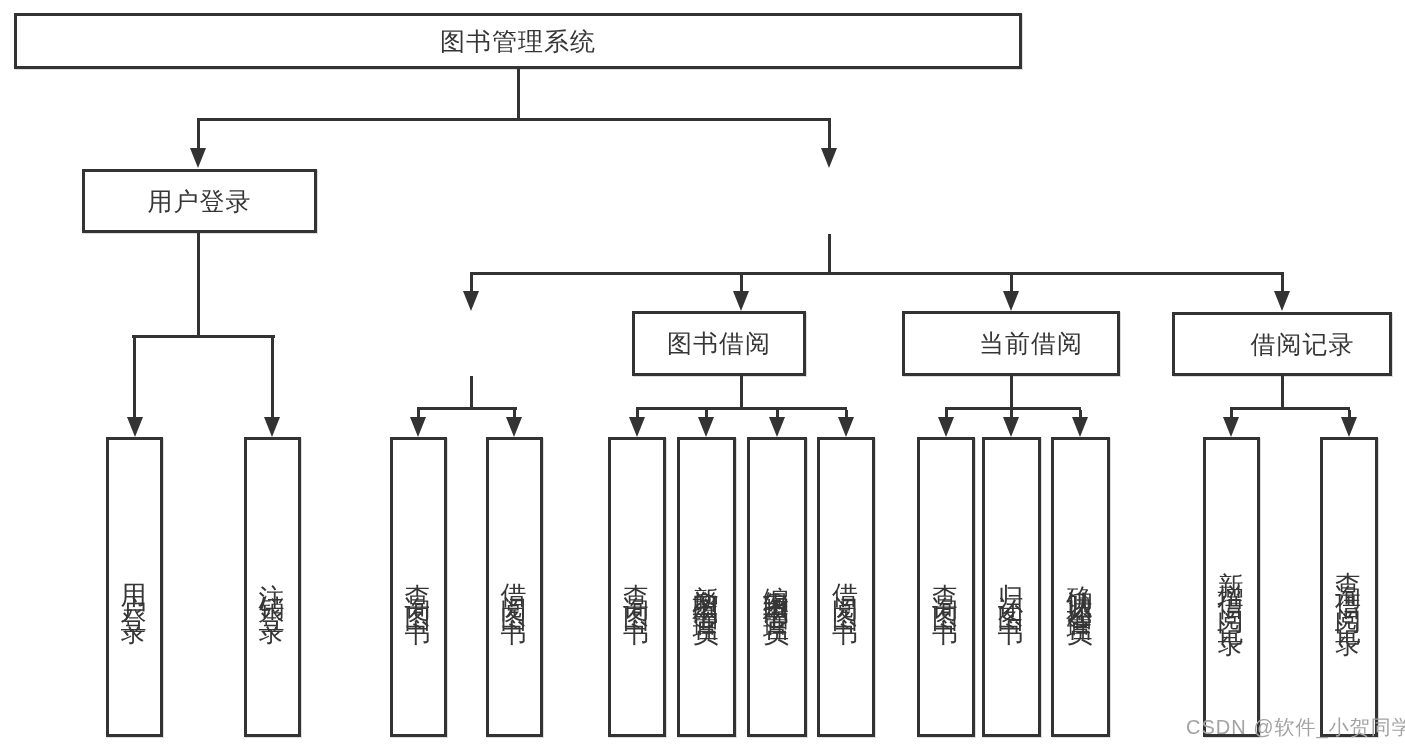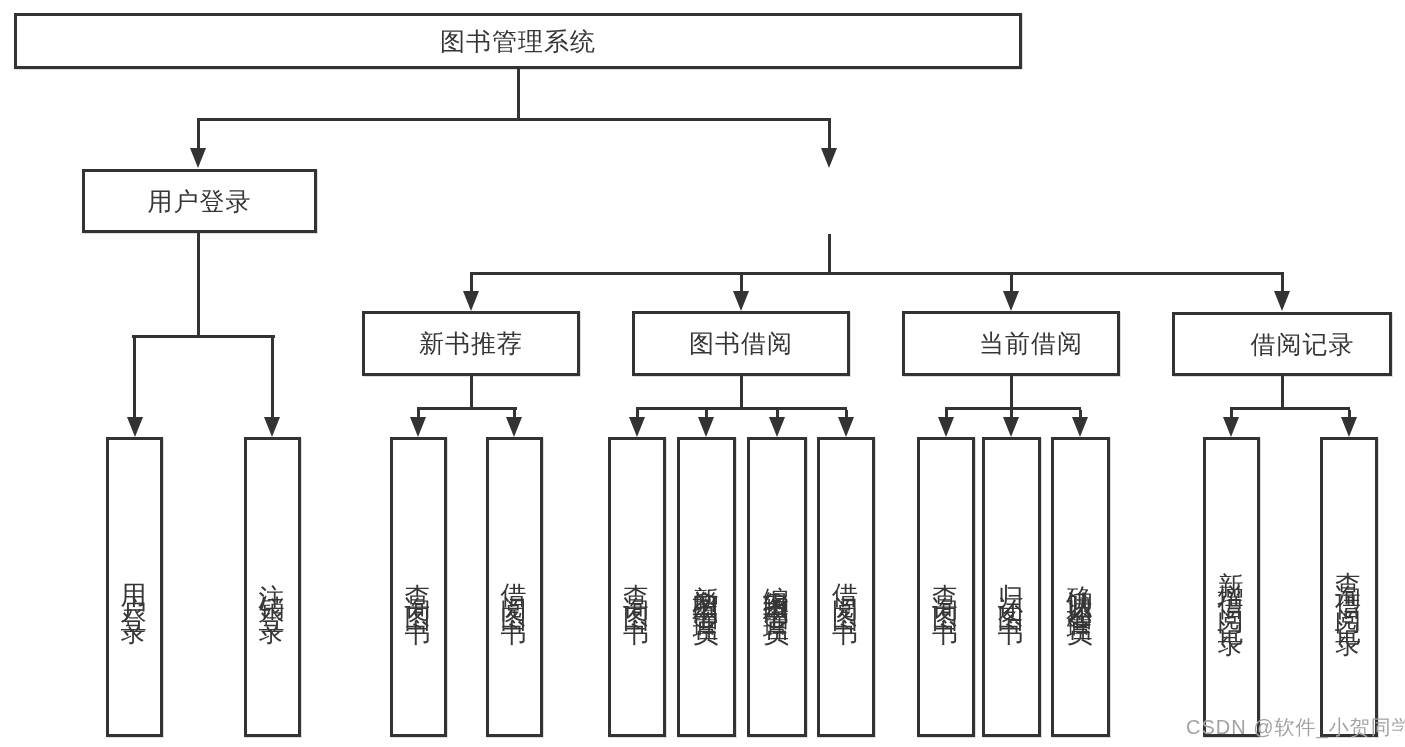--- a/index.html
+++ b/index.html
@@ -1,18 +1,18 @@
 <!DOCTYPE html>
 <html><head>
 <meta charset="utf-8">
 <style>
   html,body { margin:0; padding:0; background:#ffffff; }
   #canvas {
     position:relative; width:1405px; height:747px; overflow:hidden;
-    background:#ffffff; font-family:"Liberation Sans", sans-serif;border-radius:30px;
+    background:#ffffff; font-family:"Liberation Sans", sans-serif;
   }
   .box {
     position:absolute; box-sizing:border-box;
     border:3px solid #333333; background:#ffffff;
     display:flex; align-items:center; justify-content:center;
     font-size:25px; color:#363636; letter-spacing:1px;
     box-shadow:1px 1px 0 rgba(120,120,120,0.25);
   }
   .v-box {
     writing-mode:vertical-rl; text-orientation:mixed;
@@ -54,24 +54,21 @@
   <div class="ln" style="left:470px; top:272px; width:814px; height:3px;"></div>
   <div class="ln" style="left:470px; top:275px; width:3px; height:16px;"></div>
   <div class="ah" style="left:463px; top:291px;"></div>
   <div class="ln" style="left:740px; top:275px; width:3px; height:16px;"></div>
   <div class="ah" style="left:733px; top:291px;"></div>
   <div class="ln" style="left:1010px; top:275px; width:3px; height:16px;"></div>
   <div class="ah" style="left:1003px; top:291px;"></div>
   <div class="ln" style="left:1281px; top:275px; width:3px; height:16px;"></div>
   <div class="ah" style="left:1274px; top:291px;"></div>
 
-  <div class="box" style="left:362px; top:311px; width:218px; height:65px;">
-    <span>新书推荐</span>
-  </div>
-  <div class="box" style="left:632px; top:311px; width:218px; height:65px;">
+  <div class="box" style="left:632px; top:311px; width:174px; height:65px;">
     <span>图书借阅</span>
   </div>
   <div class="box" style="left:902px; top:311px; width:218px; height:65px;padding-left:40px;">
     <span>当前借阅</span>
   </div>
   <div class="box" style="left:1172px; top:312px; width:220px; height:64px;padding-left:41px;">
     <span>借阅记录</span>
   </div>
 
   <div class="ln" style="left:197px; top:233px; width:3px; height:102px;"></div>

